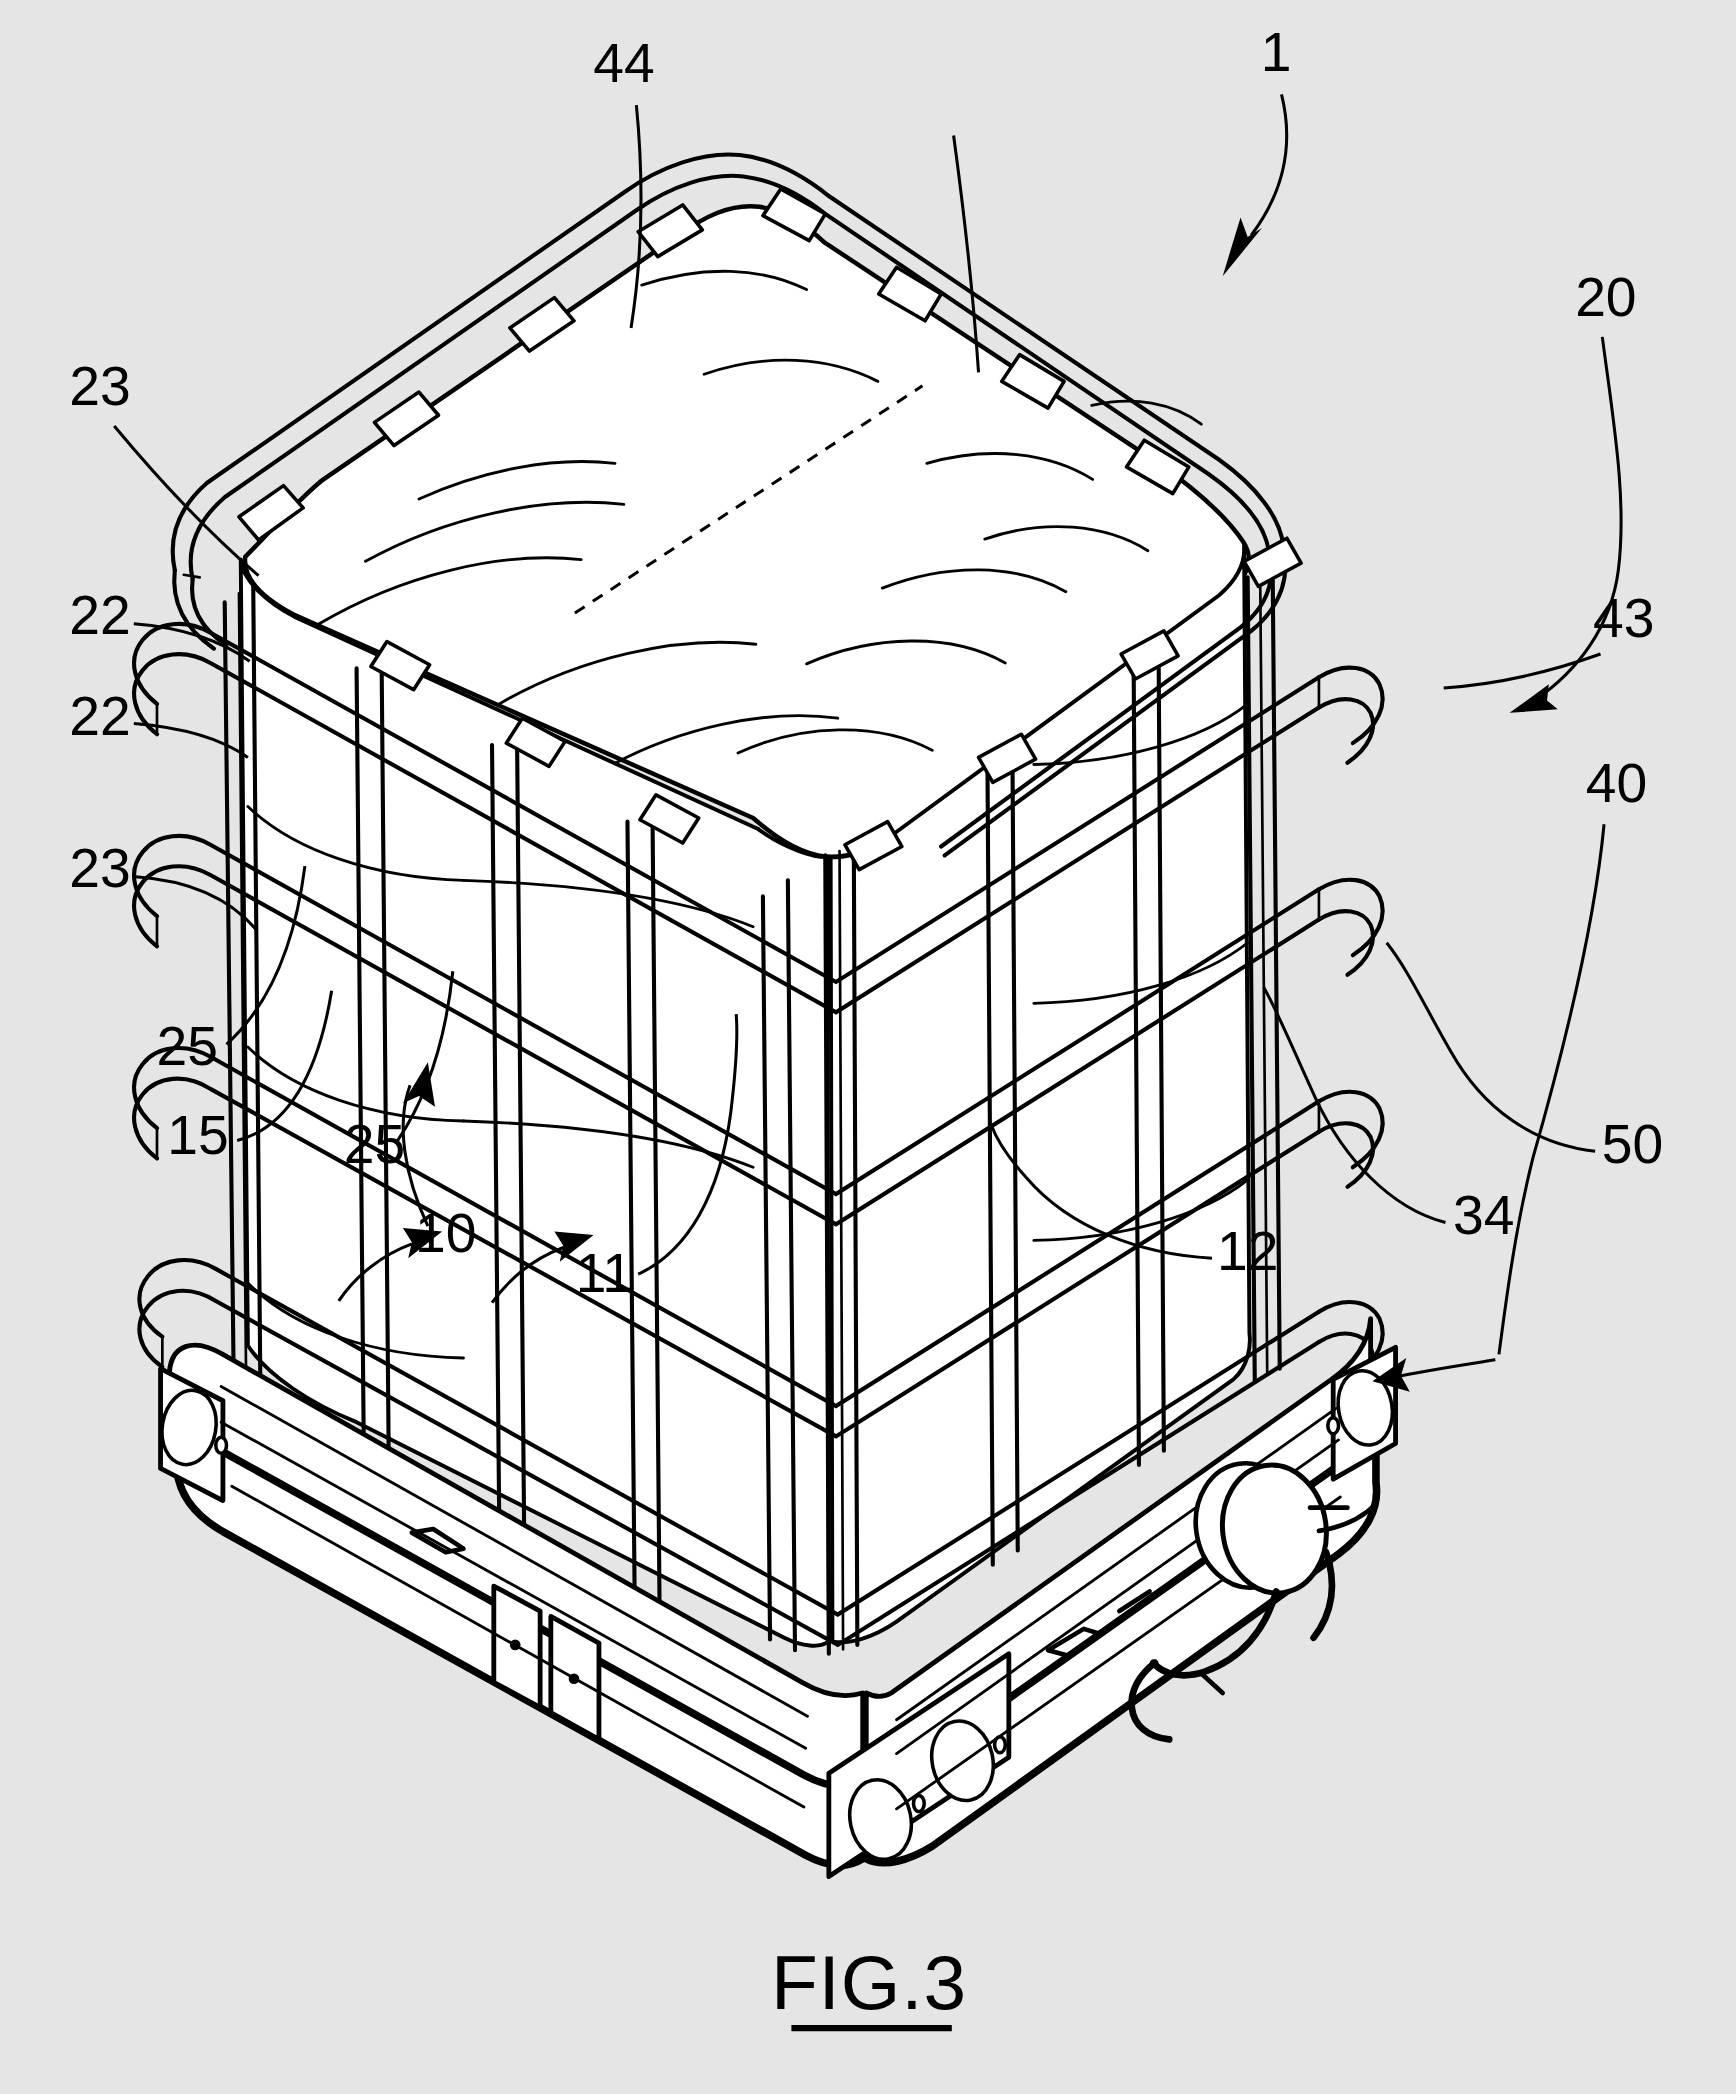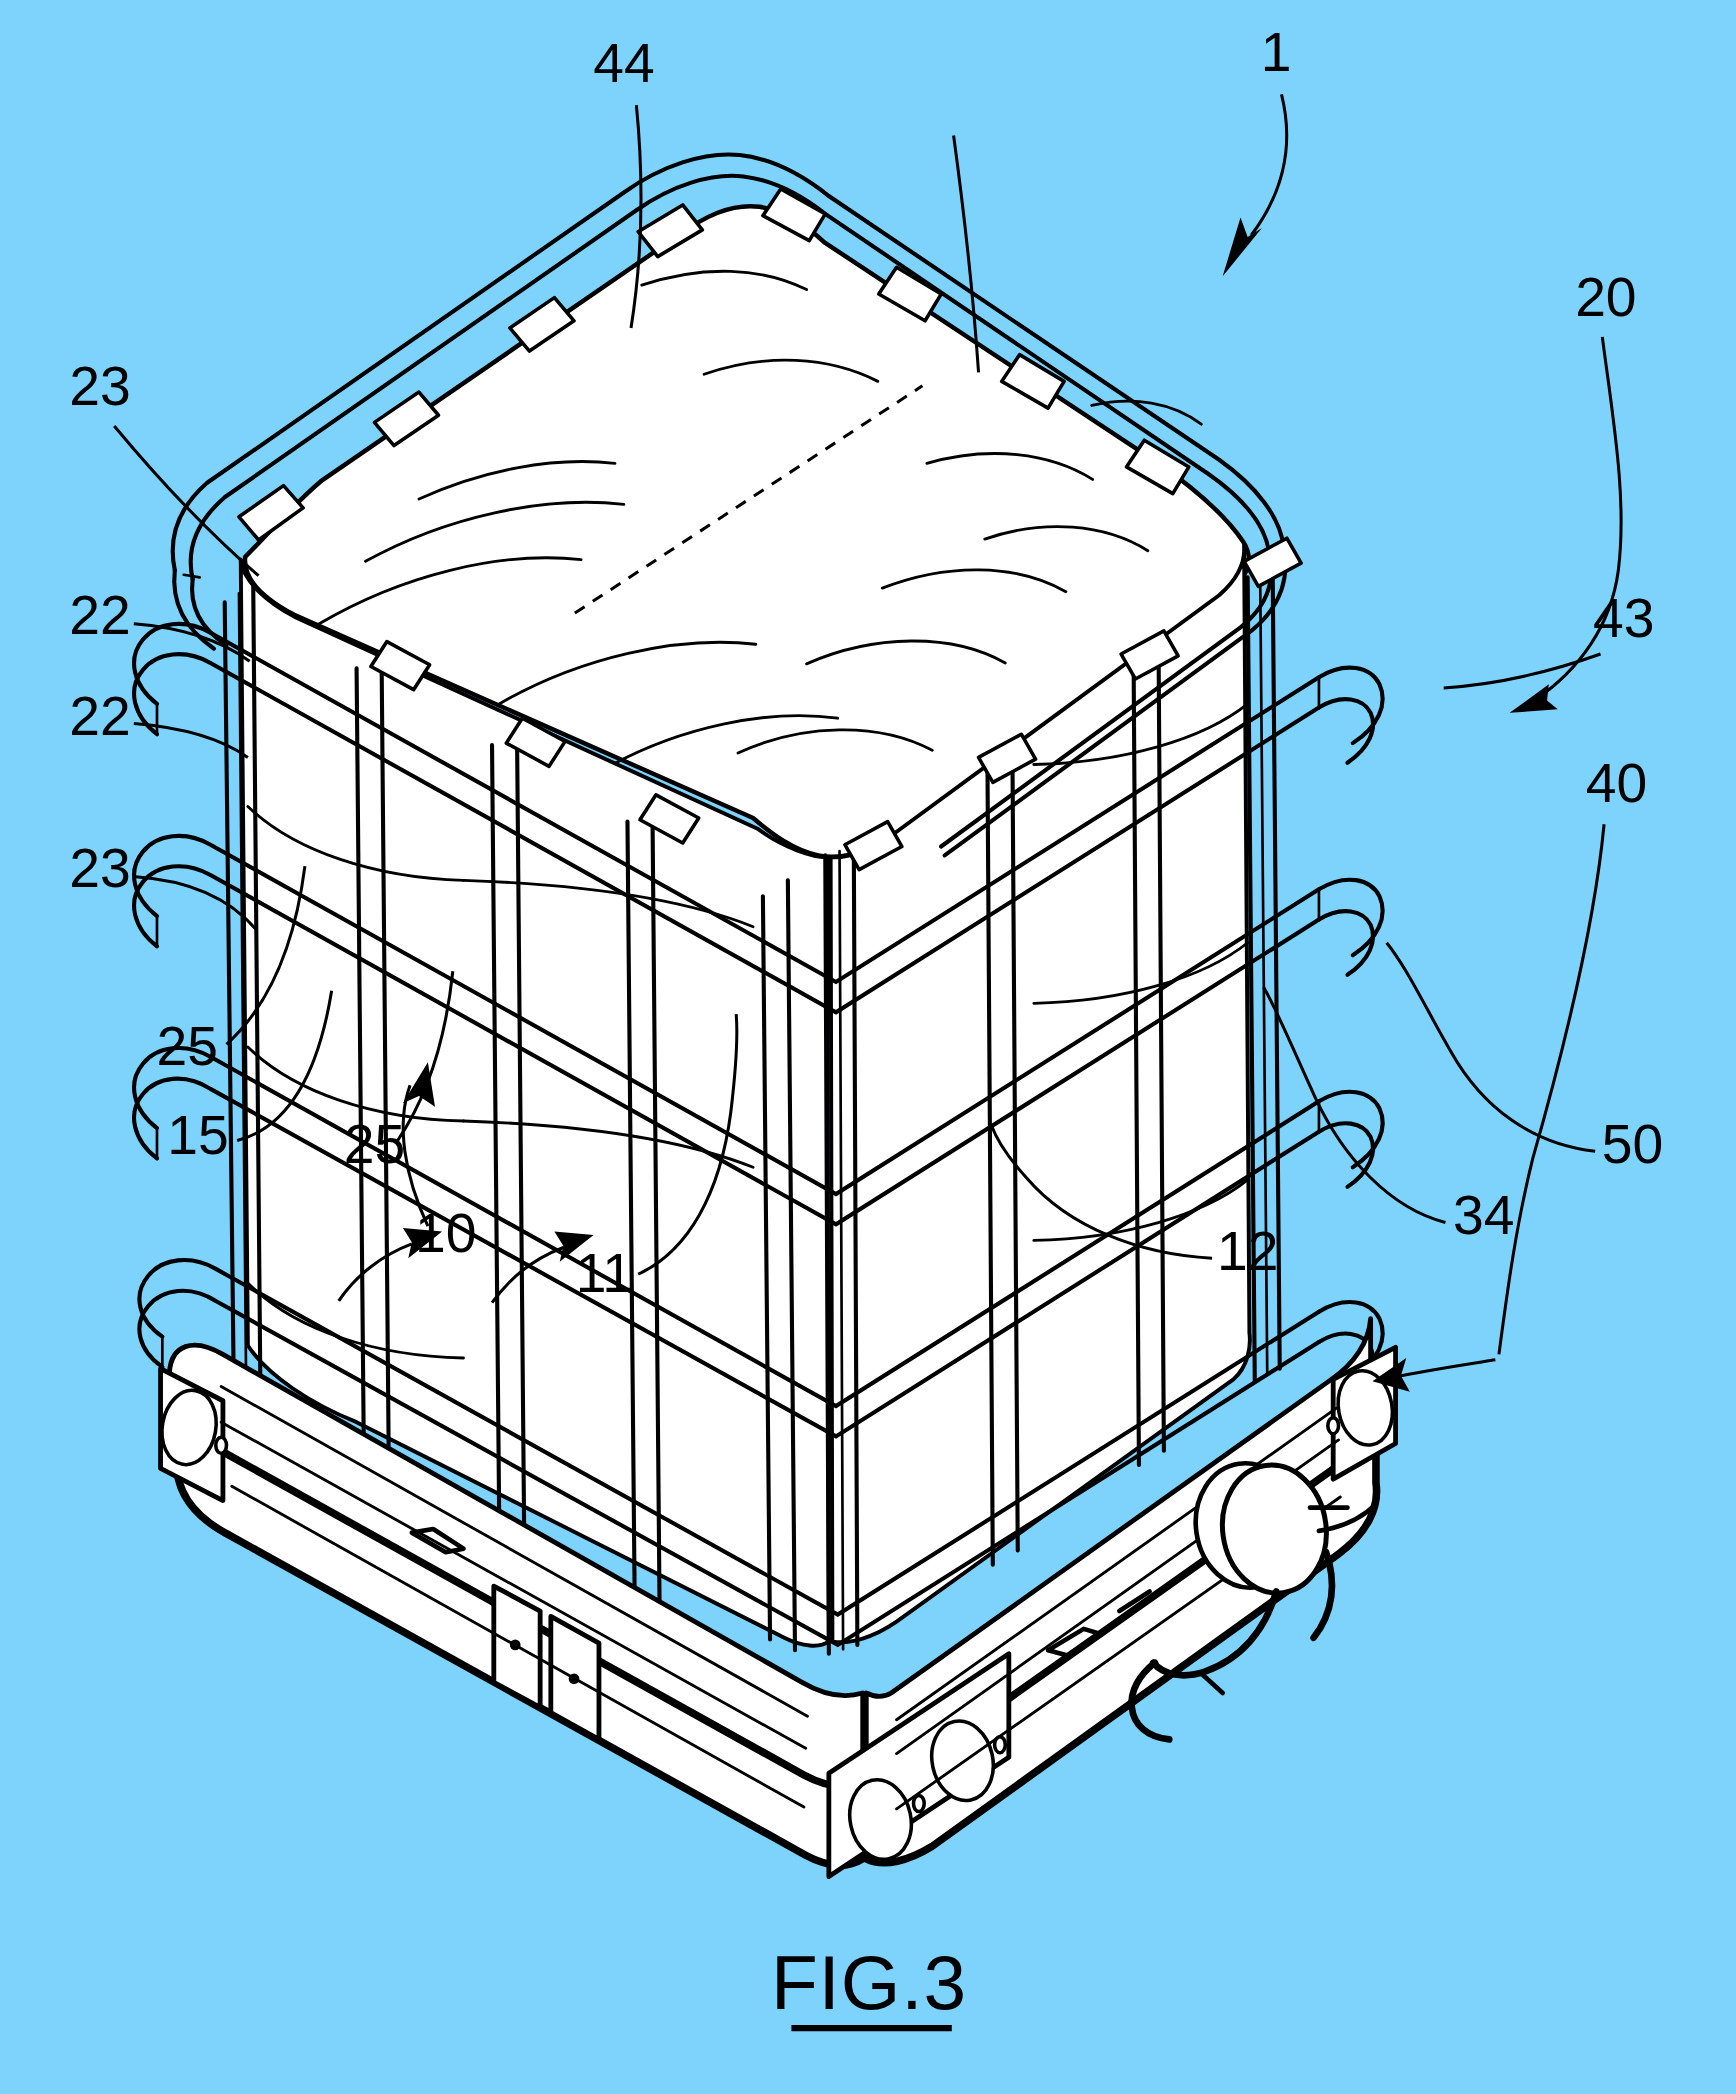--- a/index.html
+++ b/index.html
@@ -7,21 +7,21 @@
     padding: 0;
     background: #ffffff;
   }
   body {
     font-family: "Liberation Sans", sans-serif;
   }
   #figure-root {
     position: relative;
     width: 1737px;
     height: 2094px;
-    background: #7dd3fc;
+    background: #e5e5e5;
     overflow: hidden;
   }
   #figure-svg {
     position: absolute;
     left: 0;
     top: 0;
     width: 1737px;
     height: 2094px;
   }
   .ref-label {

